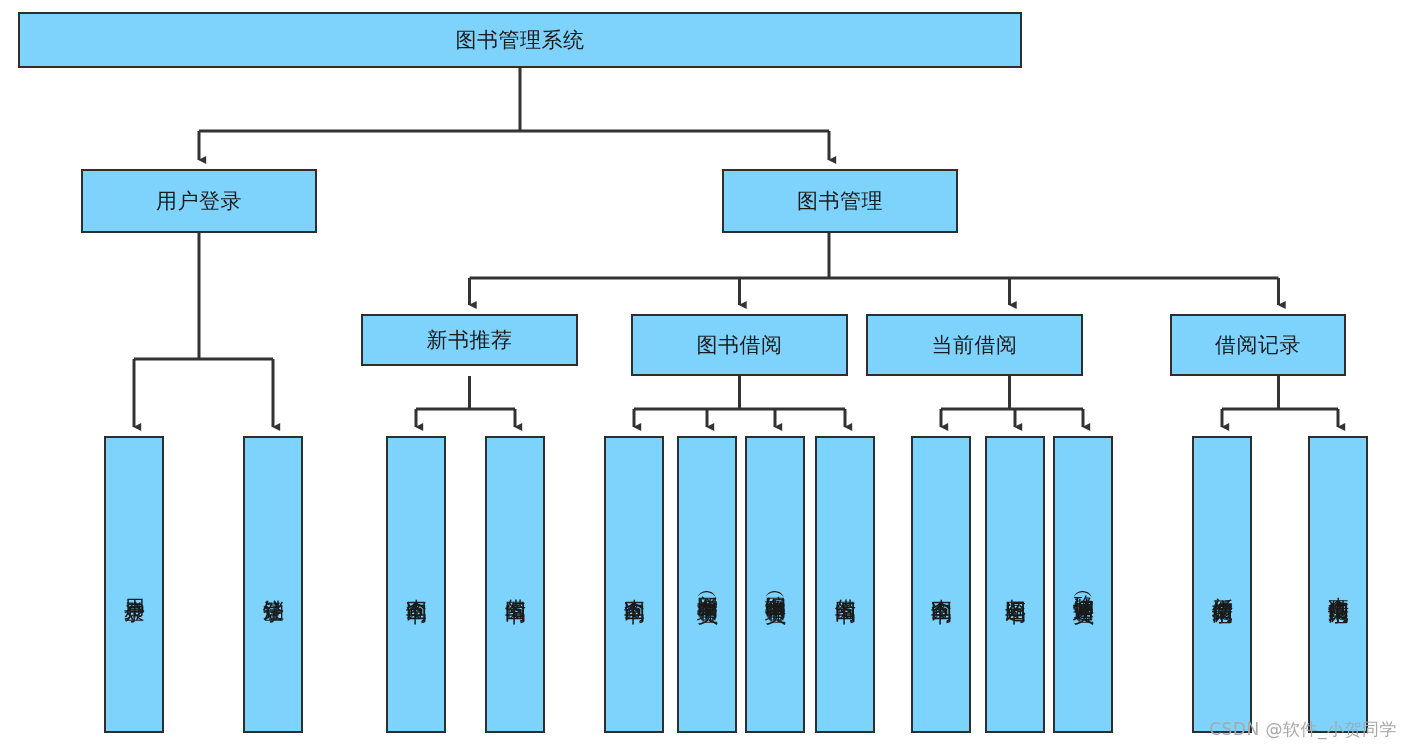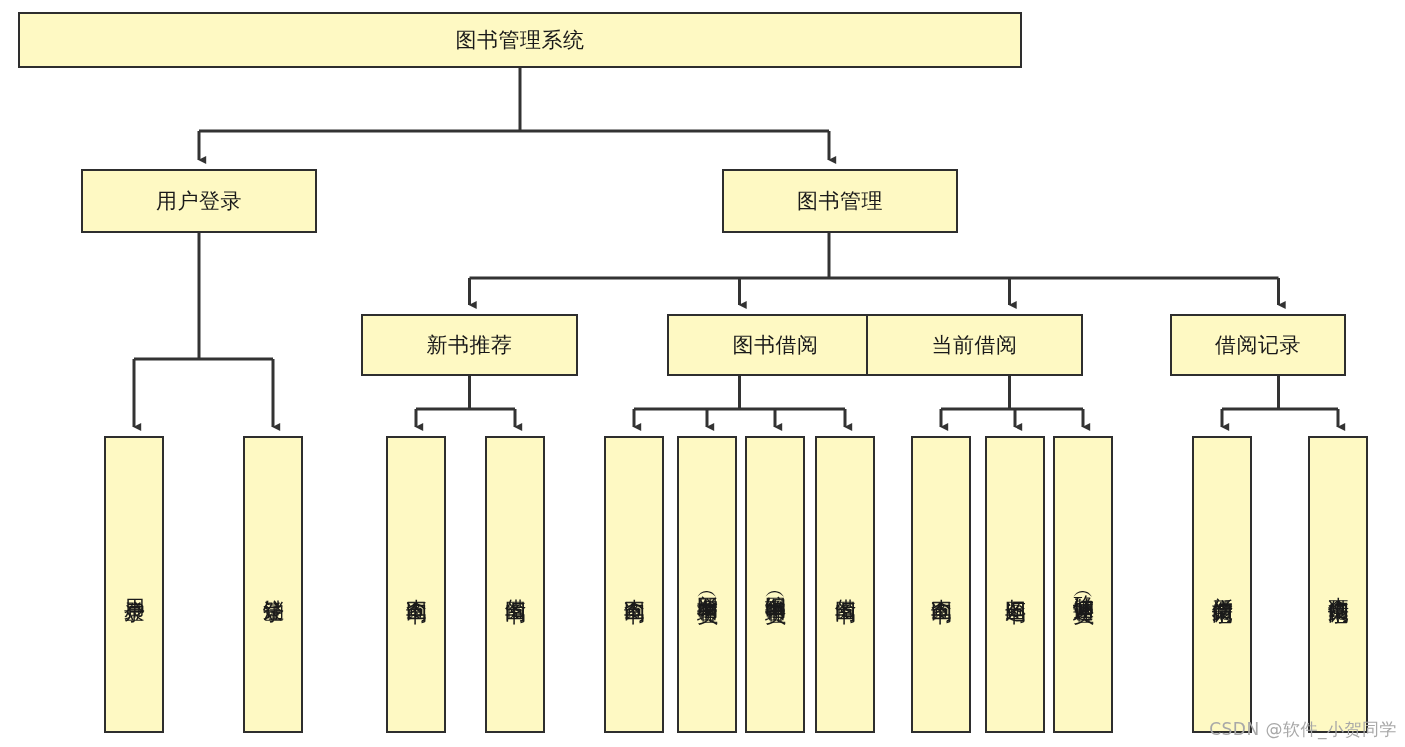--- a/index.html
+++ b/index.html
@@ -21,21 +21,21 @@
     position: absolute;
     left: 0;
     top: 0;
     width: 1405px;
     height: 747px;
   }
   .node {
     position: absolute;
     box-sizing: border-box;
     border: 2.5px solid #2e2e2e;
-    background: #fef9c3;
+    background: #7dd3fc;
     display: flex;
     align-items: center;
     justify-content: center;
     color: #1a1a1a;
   }
   .node.h {
     font-size: 21px;
     letter-spacing: 0.5px;
   }
   .node.v {
@@ -116,24 +116,24 @@
   <div id="node-layer">
       <div class="node h" style="left: 18px; top: 12px; width: 1004px; height: 56px;">
         <span>图书管理系统</span>
       </div>
       <div class="node h" style="left: 81px; top: 169px; width: 236px; height: 64px;">
         <span>用户登录</span>
       </div>
       <div class="node h" style="left: 711px; top: 169px; width: 236px; height: 64px; margin-left: 11px;">
         <span>图书管理</span>
       </div>
-      <div class="node h" style="left: 361px; top: 314px; width: 217px; height: 62px;">
+      <div class="node h" style="left: 361px; top: 314px; width: 217px; height: 52px;">
         <span>新书推荐</span>
       </div>
-      <div class="node h" style="left: 631px; top: 314px; width: 217px; height: 62px; margin-left: 36px;">
+      <div class="node h" style="left: 631px; top: 314px; width: 217px; height: 62px;">
         <span>图书借阅</span>
       </div>
       <div class="node h" style="left: 866px; top: 314px; width: 217px; height: 62px;">
         <span>当前借阅</span>
       </div>
       <div class="node h" style="left: 1170px; top: 314px; width: 176px; height: 62px;">
         <span>借阅记录</span>
       </div>
       <div class="node v" style="left: 104px; top: 436px; width: 60px; height: 297px;">
         <span class="vlabel">用户登录</span>

